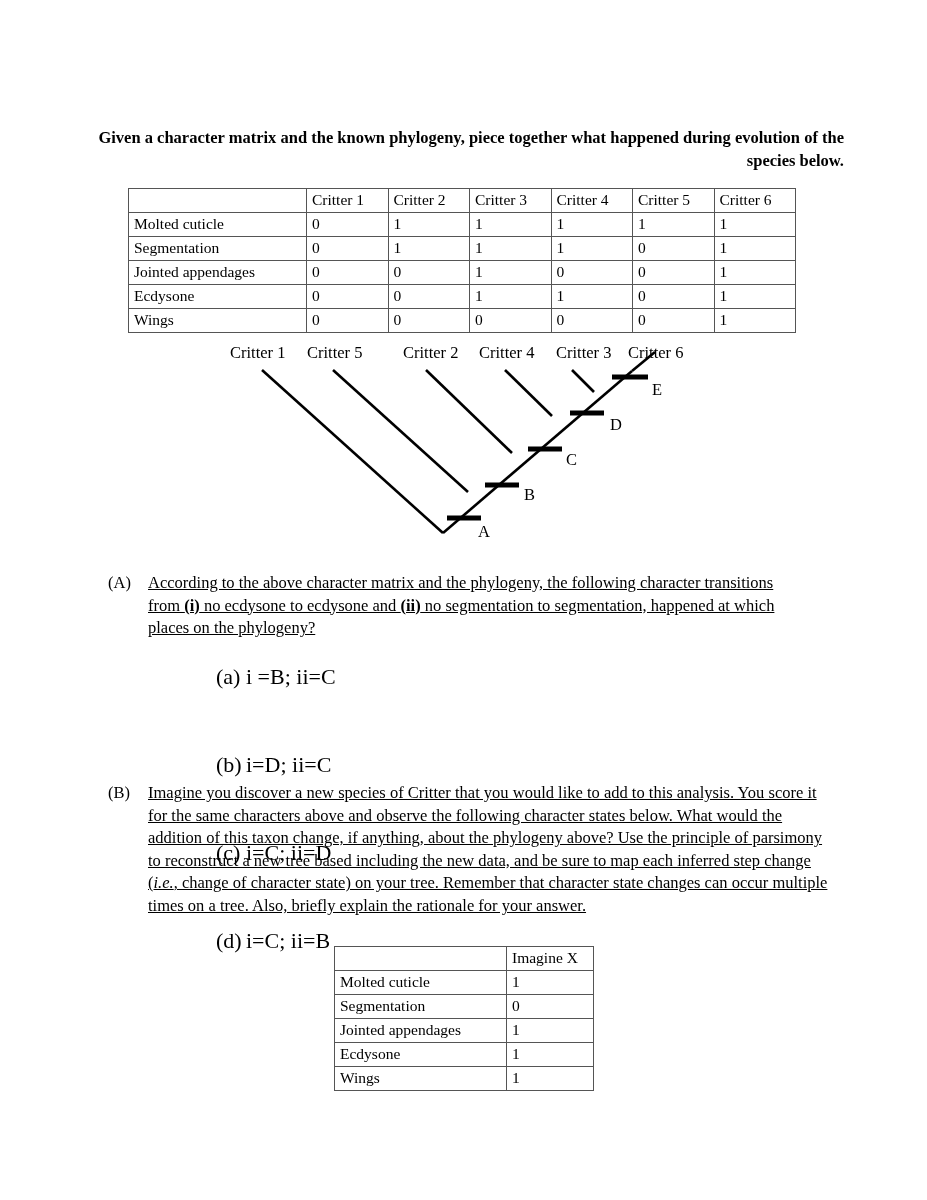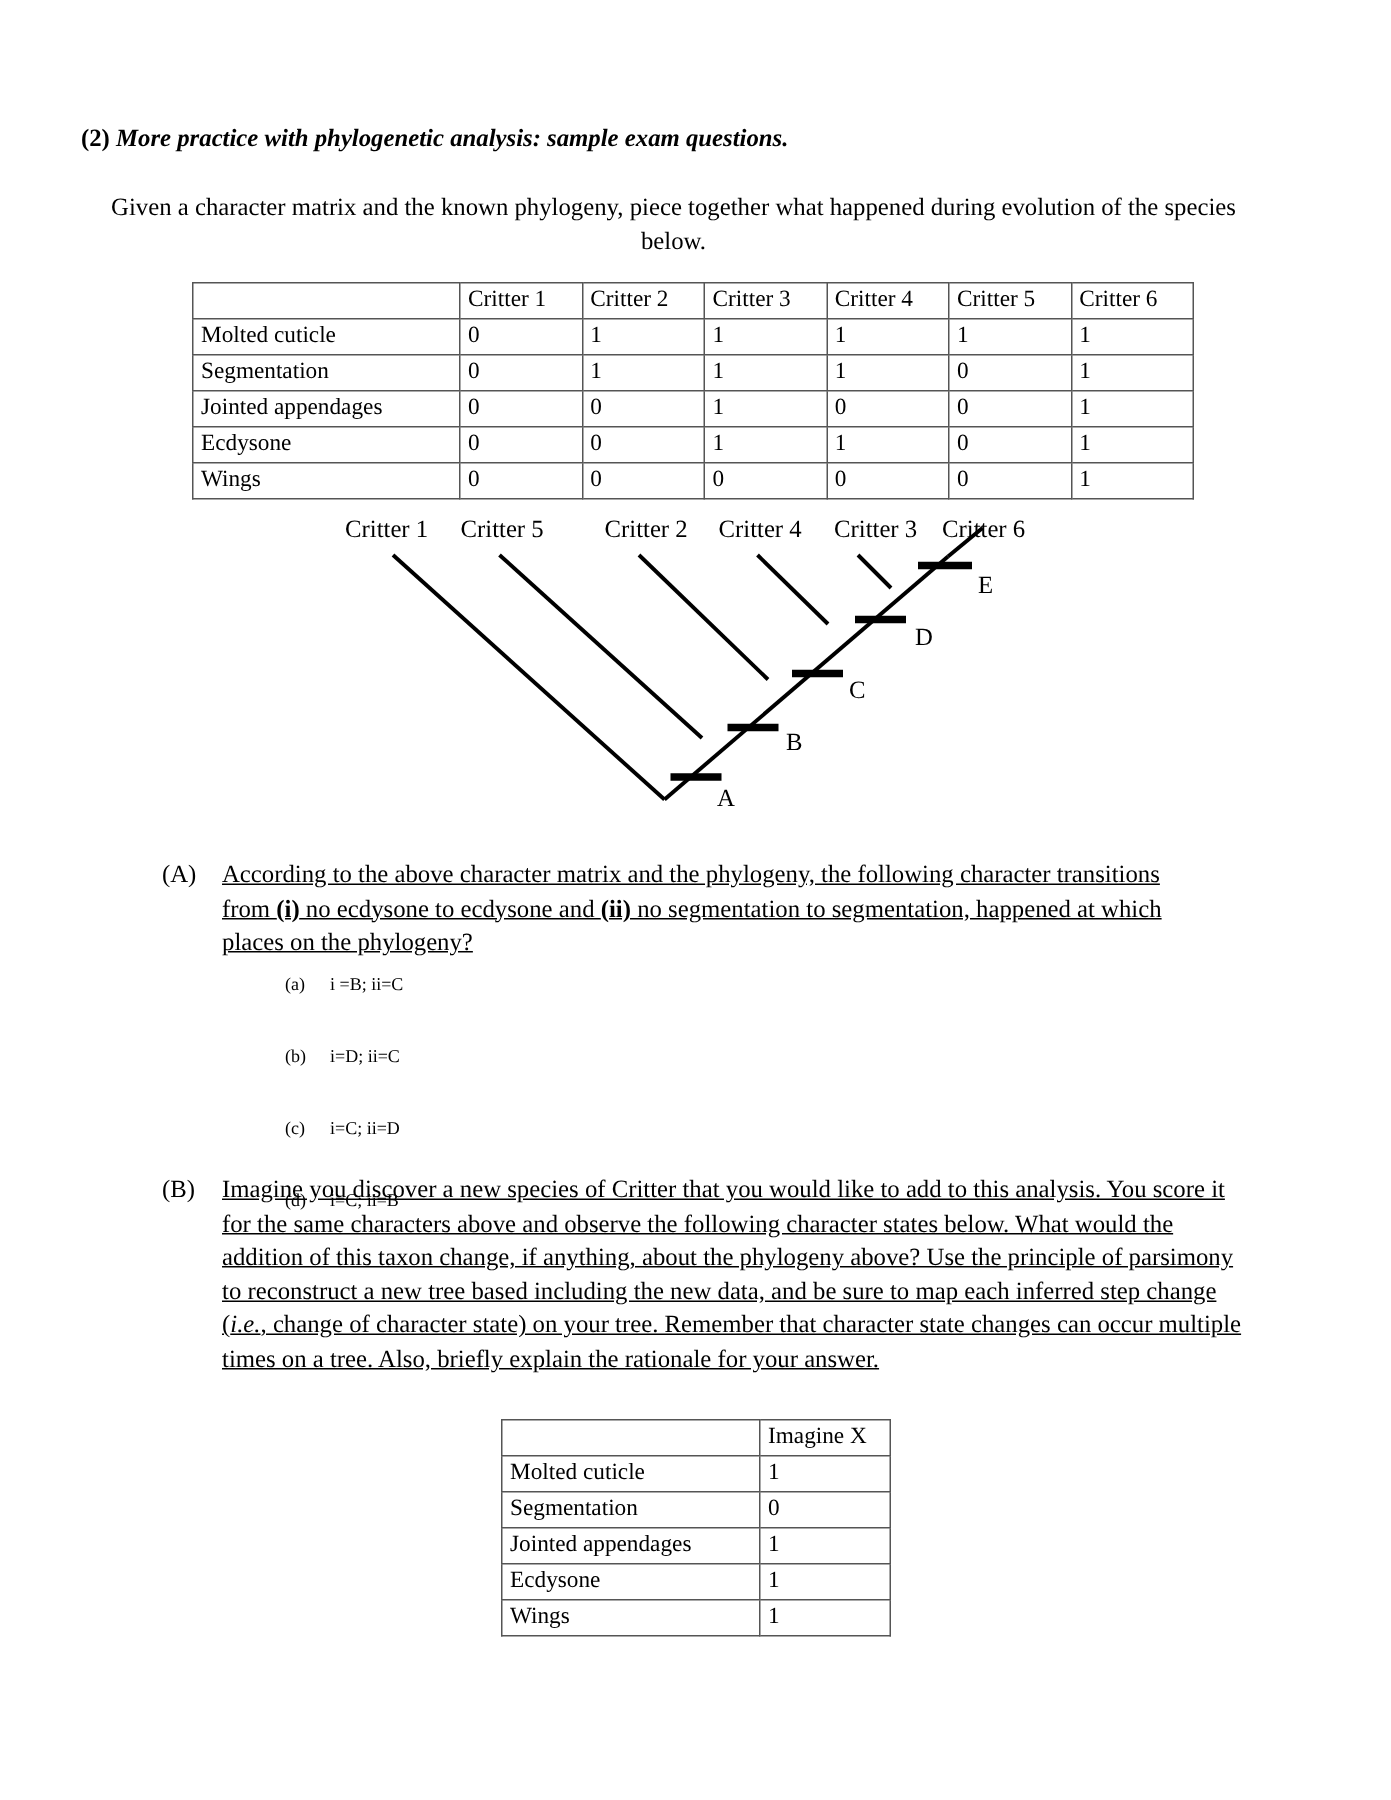--- a/index.html
+++ b/index.html
@@ -38,21 +38,22 @@
     font-style: normal;
   }
 
   .intro {
     position: absolute;
     left: 54px;
     top: 127px;
     width: 790px;
     font-size: 16.5px;
     line-height: 1.37;
-    text-align: center;
+    text-align: right;
+    font-weight: bold;
   }
 
   
   table.matrix {
     position: absolute;
     border-collapse: collapse;
     font-size: 15.5px;
     table-layout: fixed;
   }
   table.matrix td, table.matrix th {
@@ -125,42 +126,38 @@
     width: 700px;
   }
   #question-b {
     left: 108px;
     top: 782px;
     width: 725px;
   }
 
   .options {
     position: absolute;
-    left: 172px;
+    left: 183px;
     top: 633px;
-    font-size: 12px;
+    font-size: 22px;
     line-height: 1.33;
   }
   .option-row {
     white-space: pre;
   }
   .opt-letter {
     display: inline-block;
     width: 30px;
   }
 </style>
 </head>
 <body>
 
 <div class="page">
 
-  <div class="heading">
-    <span class="num">(2)</span>
-    <span>More practice with phylogenetic analysis: sample exam questions.</span>
-  </div>
 
   <div class="intro">Given a character matrix and the known phylogeny, piece together what happened during evolution of the species below.</div>
 
   <table class="matrix" id="matrix-main">
     <colgroup>
       <col class="c0">
         <col class="cx">
         <col class="cx">
         <col class="cx">
         <col class="cx">

